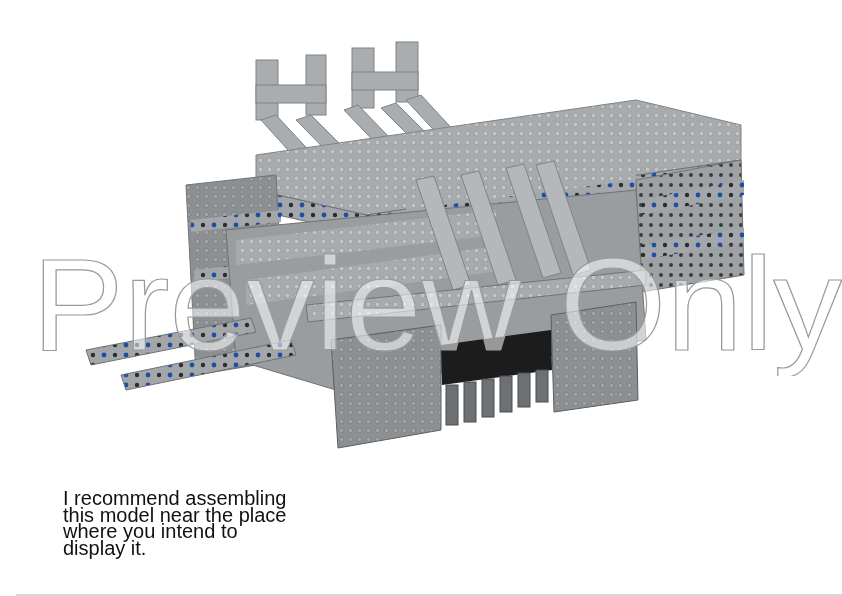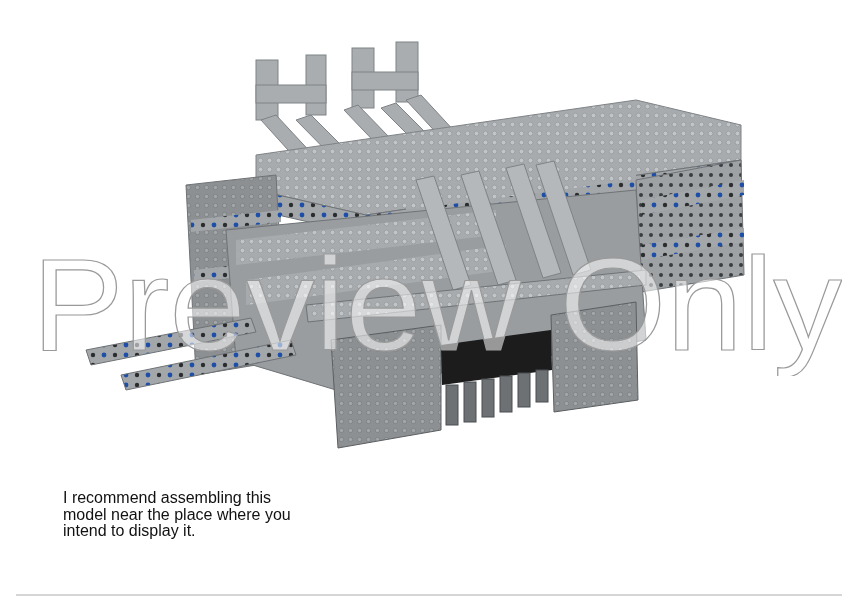--- a/index.html
+++ b/index.html
@@ -8,21 +8,21 @@
     background: #ffffff;
     font-family: "Liberation Sans", sans-serif;
   }
   .page {
     position: absolute; left: 16px; top: 0; width: 840px; height: 594px;
     border-right: 2px solid #d6d6d6; border-bottom: 2px solid #d6d6d6;
     background: #ffffff;
   }
   .model { position: absolute; left: 60px; top: 30px; width: 680px; height: 430px; }
   .note {
-    position: absolute; color: #111; font-size: 16px; line-height: 16.5px;
+    position: absolute; color: #111; font-size: 20px; line-height: 16.5px;
   }
   .note-left { left: 47px; top: 490px; width: 240px; }
   .note-right { left: 323px; top: 494px; width: 380px; }
   .watermark {
     position: absolute; left: 0; top: 226px; width: 842px; height: 150px;
     pointer-events: none;
   }
 </style>
 </head>
 <body>

